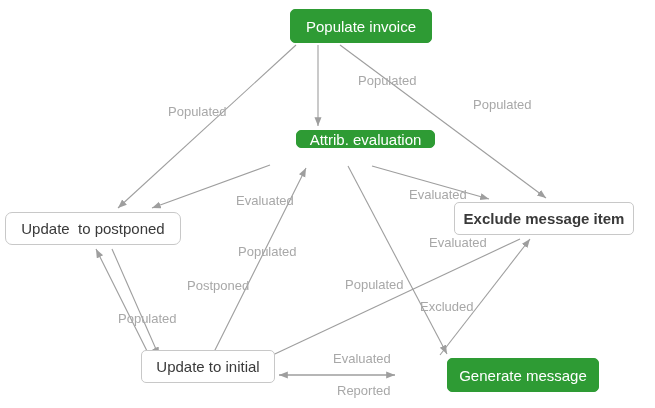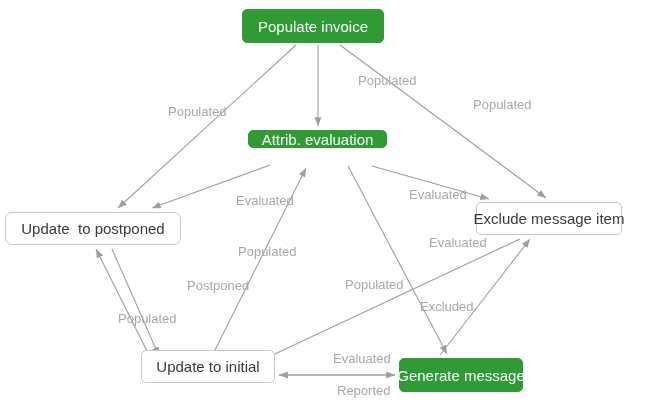--- a/index.html
+++ b/index.html
@@ -45,20 +45,21 @@
     justify-content: center;
     border-radius: 5px;
     font-size: 15px;
     white-space: pre;
     line-height: 1;
   }
   .node-green {
     background: #2e9b34;
     border: 1px solid #2e9b34;
     color: #ffffff;
+    margin-left: 48px;
   }
   .node-white {
     background: #ffffff;
     border: 1px solid #c8c8c8;
     color: #3a3a3a;
   }
 </style>
 </head>
 <body>
 
@@ -99,18 +100,18 @@
         <text class="edge-label" x="420" y="308" fill="#a8a8a8">Excluded</text>
         <text class="edge-label" x="333" y="360" fill="#a8a8a8">Evaluated</text>
         <text class="edge-label" x="337" y="392" fill="#a8a8a8">Reported</text>
       </g>
   </svg>
 
   <div id="nodes-group">
       <div class="node-box node-green" style="left: 242px; top: 9px; width: 142px; height: 34px;"><span>Populate invoice</span></div>
       <div class="node-box node-green" style="left: 248px; top: 130px; width: 139px; height: 18px;"><span>Attrib. evaluation</span></div>
       <div class="node-box node-white" style="left: 5px; top: 212px; width: 176px; height: 33px; border-radius: 7px;"><span>Update  to postponed</span></div>
-      <div class="node-box node-white" style="left: 476px; top: 202px; width: 146px; height: 33px;"><span>Exclude message item</span></div>
+      <div class="node-box node-white" style="left: 454px; top: 202px; width: 180px; height: 33px; font-weight: bold;"><span>Exclude message item</span></div>
       <div class="node-box node-white" style="left: 141px; top: 350px; width: 134px; height: 33px;"><span>Update to initial</span></div>
-      <div class="node-box node-green" style="left: 399px; top: 358px; width: 124px; height: 34px;"><span>Generate message</span></div>
+      <div class="node-box node-green" style="left: 399px; top: 358px; width: 152px; height: 34px;"><span>Generate message</span></div>
     </div>
 
 </div>
 
 </body></html>

